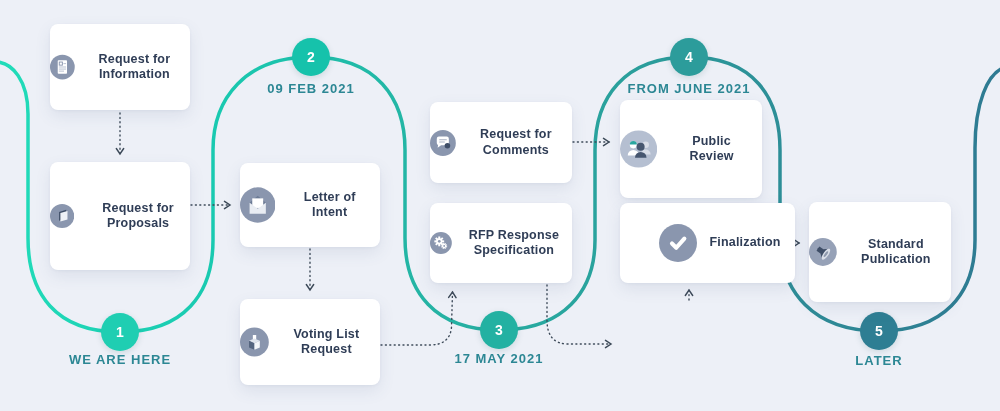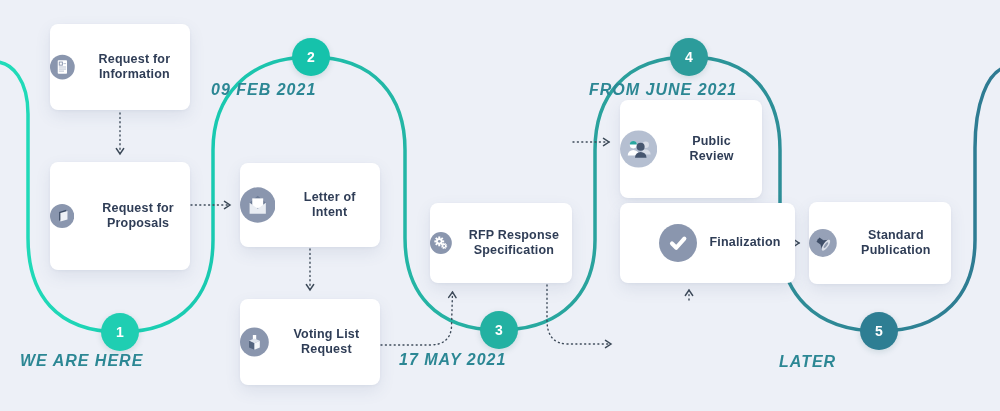--- a/index.html
+++ b/index.html
@@ -21,27 +21,27 @@
 
   .pos-rfi {left:50px; top:24px; width:140px;height:86px;}
   .pos-rfp {left:50px; top:162px;width:140px;height:108px;gap:12px;}
   .pos-loi {left:240px;top:163px;width:140px;height:84px;}
   .pos-vlr {left:240px;top:299px;width:140px;height:86px;}
   .pos-rfc {left:430px;top:102px;width:142px;height:81px;}
   .pos-spec{left:430px;top:203px;width:142px;height:80px;}
   .pos-pubr{left:620px;top:100px;width:142px;height:98px;}
   .pos-fin {left:620px;top:203px;width:142px;height:80px;padding-left:33px;}
   .pos-tfr {left:620px;top:302px;width:142px;height:83px;}
-  .pos-std {left:809px;top:202px;width:142px;height:82px;}
+  .pos-std {left:809px;top:202px;width:142px;height:100px;}
 
   .mcircle{position:absolute;width:38px;height:38px;border-radius:50%;
            color:#fff;font-size:14px;font-weight:700;text-align:center;line-height:38px;
            box-shadow:0 2px 6px rgba(20,80,90,.15);}
-  .mlabel{position:absolute;width:200px;color:var(--milestone-label,#2c8794);
-          font-size:16px;font-weight:700;letter-spacing:1px;font-style:italic;}
+  .mlabel{position:absolute;width:200px;text-align:center;color:var(--milestone-label,#2c8794);
+          font-size:13px;font-weight:700;letter-spacing:1px;}
   .mc1{left:101px;top:313px;} .ml1{left:20px; top:352px;}
   .mc2{left:292px;top:38px;}  .ml2{left:211px;top:81px;}
   .mc3{left:480px;top:311px;} .ml3{left:399px;top:351px;}
   .mc4{left:670px;top:38px;}  .ml4{left:589px;top:81px;}
   .mc5{left:860px;top:312px;} .ml5{left:779px;top:353px;}
 </style>
 </head>
 <body>
 
 <div id="canvas">
@@ -128,20 +128,32 @@
   <div class="card pos-loi">
     <svg class="badge" viewBox="0 0 24 24">
       <circle cx="12" cy="12" r="12" fill="currentColor"></circle>
       <path d="M6.5 10.5 L12 5.8 L17.5 10.5 L12 14 Z" fill="#6c7b95"></path>
       <rect x="8.3" y="7.5" width="7.4" height="6.5" fill="#fff"></rect>
       <path d="M6.5 10.5 L12 14.6 L17.5 10.5 L17.5 18 L6.5 18 Z" fill="#e9edf3"></path>
     </svg>
     <span class="card-label">Letter of Intent</span>
   </div>
 
+  <div class="card pos-rfc">
+    <svg class="badge" viewBox="0 0 24 24">
+      <circle cx="12" cy="12" r="12" fill="currentColor"></circle>
+      <path d="M8.3 6 h7.2 a2 2 0 0 1 2 2 v4 a2 2 0 0 1 -2 2 h-5.2 l-3.2 2.4 l0.4 -2.6 a2 2 0 0 1 -1.2 -1.8 v-4 a2 2 0 0 1 2 -2 Z" fill="#fff"></path>
+      <g stroke="#aab3c4" stroke-width="1" stroke-linecap="round">
+        <line x1="9" y1="8.9" x2="15.2" y2="8.9"></line>
+        <line x1="9" y1="11.1" x2="13.4" y2="11.1"></line>
+      </g>
+      <circle cx="16.2" cy="14.6" r="2.6" fill="#3f4e67"></circle>
+    </svg>
+    <span class="card-label">Request for Comments</span>
+  </div>
 
   <div class="card pos-spec">
     <svg class="badge" viewBox="0 0 24 24">
       <circle cx="12" cy="12" r="12" fill="currentColor"></circle>
       <g fill="#fff">
         <g transform="translate(10.2 10.2)">
           <rect x="-1.1" y="-5.4" width="2.2" height="10.8"></rect>
           <rect x="-1.1" y="-5.4" width="2.2" height="10.8" transform="rotate(45)"></rect>
           <rect x="-1.1" y="-5.4" width="2.2" height="10.8" transform="rotate(90)"></rect>
           <rect x="-1.1" y="-5.4" width="2.2" height="10.8" transform="rotate(135)"></rect>

